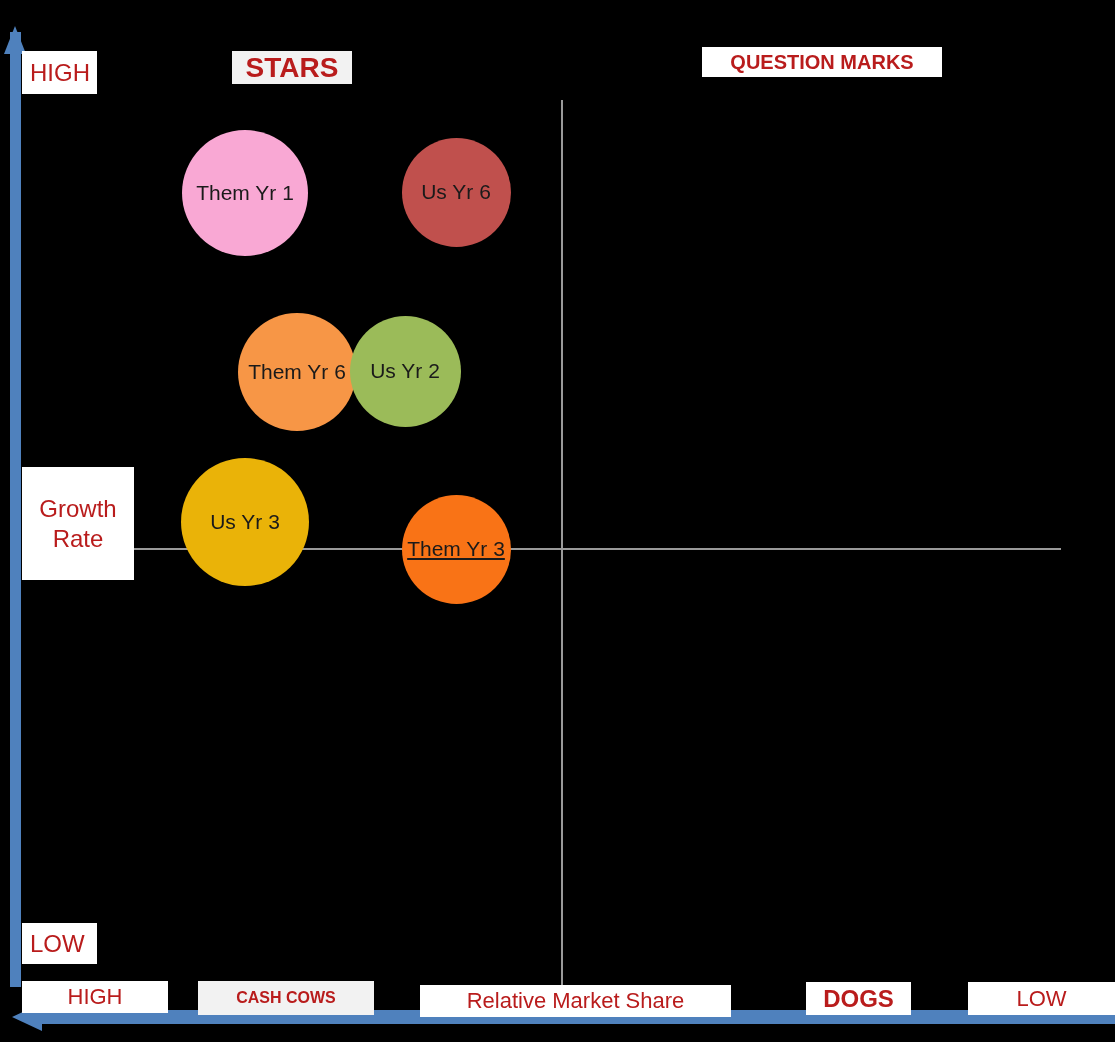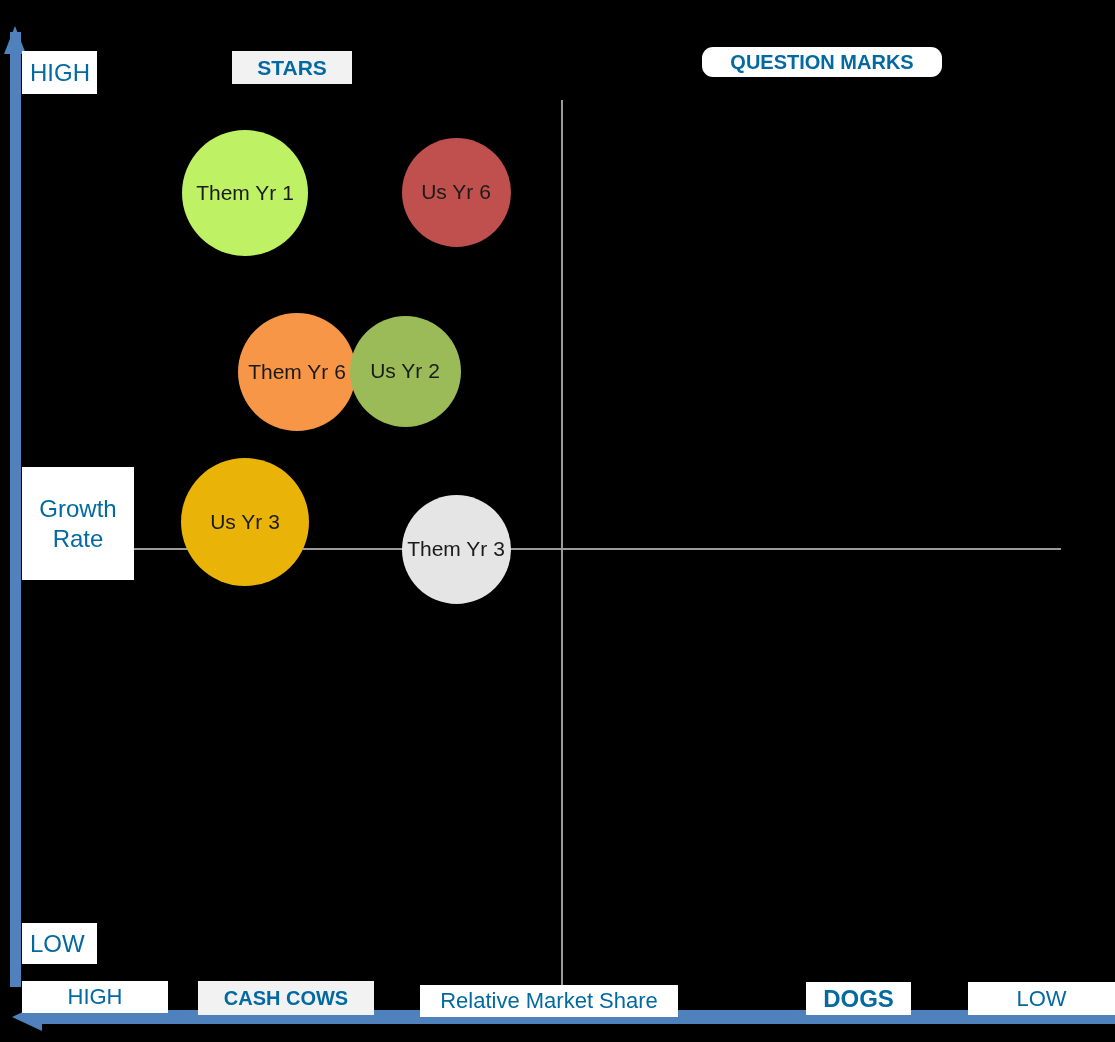--- a/index.html
+++ b/index.html
@@ -74,35 +74,35 @@
     background: #9a9a9a;
   }
 
   
   .lbl {
     position: absolute;
     display: flex;
     align-items: center;
     justify-content: center;
     box-sizing: border-box;
-    color: #0369a1;
+    color: #b91c1c;
     white-space: nowrap;
   }
   .lbl.white { background: #ffffff; }
   .lbl.gray  { background: #f2f2f2; }
   .lbl.bold  { font-weight: bold; }
 
   #label-high-y   { left: 22px;  top: 51px;  width: 75px;  height: 43px; font-size: 24px; justify-content: flex-start; padding-left: 8px; }
   #label-low-y    { left: 22px;  top: 923px; width: 75px;  height: 41px; font-size: 24px; justify-content: flex-start; padding-left: 8px; }
   #label-growth   { left: 22px;  top: 467px; width: 112px; height: 113px; font-size: 24px; flex-direction: column; line-height: 1.22; }
-  #label-stars    { left: 232px; top: 51px;  width: 120px; height: 33px; font-size: 21px; }
-  #label-qmarks   { left: 702px; top: 47px;  width: 240px; height: 30px; font-size: 20px; border-radius: 11px; }
+  #label-stars    { left: 232px; top: 51px;  width: 120px; height: 33px; font-size: 28px; }
+  #label-qmarks   { left: 702px; top: 47px;  width: 240px; height: 30px; font-size: 20px; }
   #label-high-x   { left: 22px;  top: 981px; width: 146px; height: 32px; font-size: 22px; }
-  #label-cashcows { left: 198px; top: 981px; width: 176px; height: 34px; font-size: 20px; }
-  #label-rms      { left: 420px; top: 985px; width: 258px; height: 32px; font-size: 22px; }
+  #label-cashcows { left: 198px; top: 981px; width: 176px; height: 34px; font-size: 16px; }
+  #label-rms      { left: 420px; top: 985px; width: 311px; height: 32px; font-size: 22px; }
   #label-dogs     { left: 806px; top: 982px; width: 105px;  height: 33px; font-size: 24px; text-align: right; }
   #label-low-x    { left: 968px; top: 982px; width: 147px; height: 33px; font-size: 22px; }
 
   
   .bubble {
     position: absolute;
     border-radius: 50%;
     display: flex;
     align-items: center;
     justify-content: center;
@@ -141,21 +141,21 @@
     <span>Rate</span>
   </div>
 
   <div class="lbl white" id="label-high-x">HIGH</div>
 
   <div class="lbl white" id="label-rms">Relative Market Share</div>
 
   <div class="lbl white" id="label-low-x">LOW</div>
 
   <div id="bubble-layer">
-      <div class="bubble" style="left: 182px; top: 130px; width: 126px; height: 126px; background: #bef264;">Them Yr 1</div>
+      <div class="bubble" style="left: 182px; top: 130px; width: 126px; height: 126px; background: #f9a8d4;">Them Yr 1</div>
       <div class="bubble" style="left: 401.5px; top: 137.5px; width: 109px; height: 109px; background: rgb(192, 80, 77);">Us Yr 6</div>
       <div class="bubble" style="left: 238px; top: 313px; width: 118px; height: 118px; background: rgb(247, 150, 70);">Them Yr 6</div>
       <div class="bubble" style="left: 349.5px; top: 315.5px; width: 111px; height: 111px; background: rgb(155, 187, 89);">Us Yr 2</div>
       <div class="bubble" style="left: 181px; top: 458px; width: 128px; height: 128px; background: #eab308;">Us Yr 3</div>
-      <div class="bubble" style="left: 401.5px; top: 494.5px; width: 109px; height: 109px; background: #e5e5e5;">Them Yr 3</div>
+      <div class="bubble" style="left: 401.5px; top: 494.5px; width: 109px; height: 109px; background: #f97316; text-decoration: underline;">Them Yr 3</div>
     </div>
 
 </div>
 
 </body></html>

